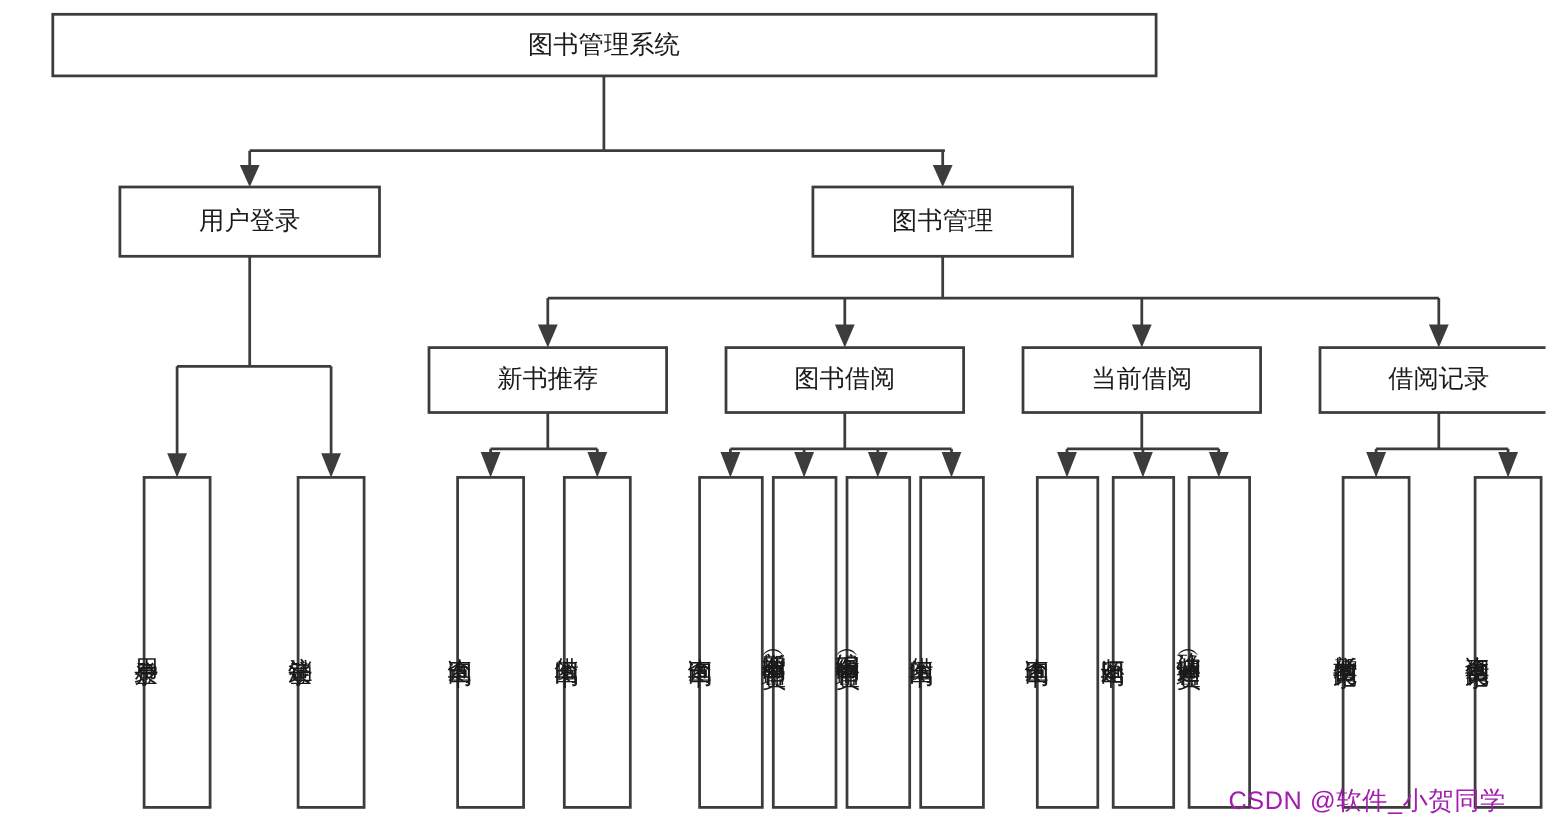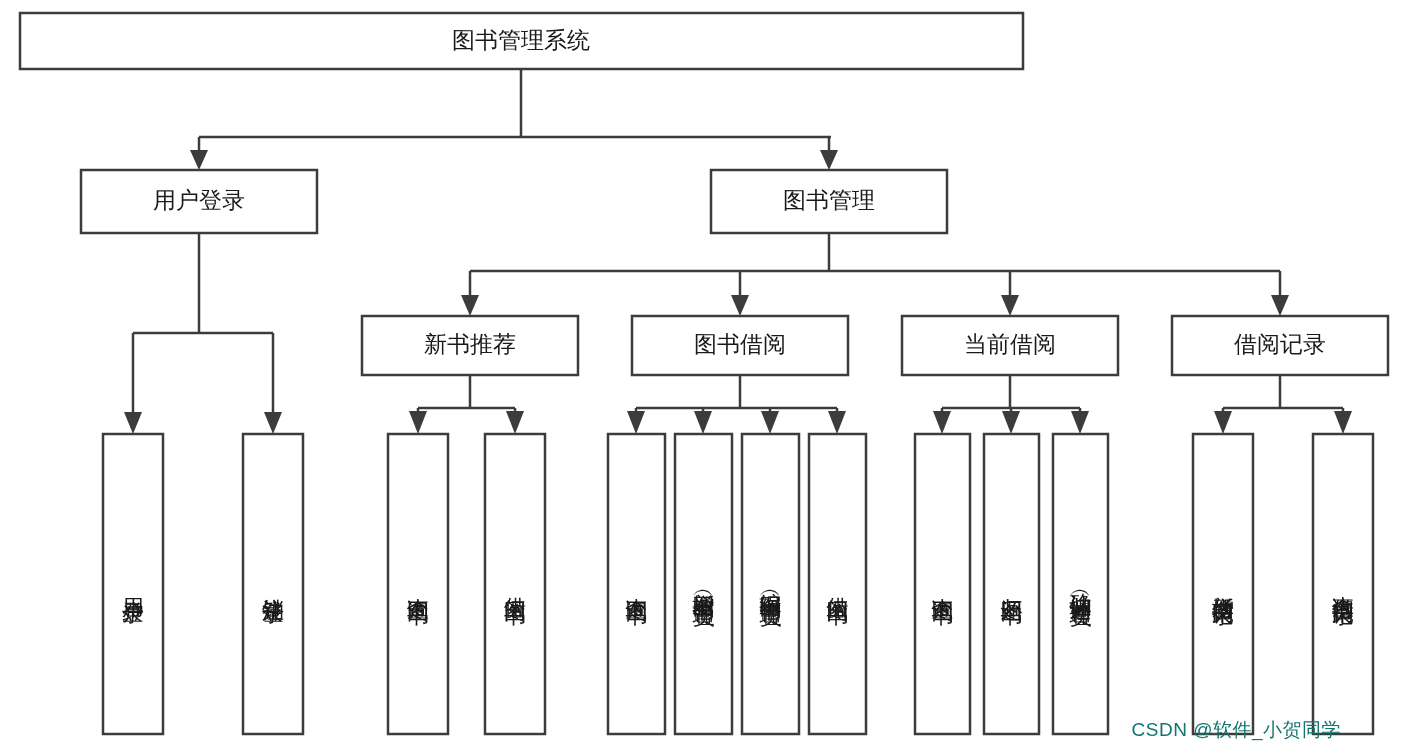--- a/index.html
+++ b/index.html
@@ -12,20 +12,21 @@
     height: 747px;
     font-family: "Liberation Sans", "DejaVu Sans", sans-serif;
     overflow: hidden;
     position: relative;
   }
   #diagram-root {
     position: absolute;
     left: 0; top: 0;
     width: 1349px;
     height: 747px;
+    padding-left: 28px;
   }
   svg.flow {
     display: block;
     width: 1405px;
     height: 747px;
   }
   .node-box {
     fill: #ffffff;
     stroke: #3c3c3c;
     stroke-width: 2.5;
@@ -63,22 +64,22 @@
     justify-content: center;
     letter-spacing: 2px;
     white-space: nowrap;
     pointer-events: none;
   }
   .watermark {
     position: absolute;
     right: 8px;
     bottom: 4px;
     font-family: "Liberation Sans", "DejaVu Sans", sans-serif;
-    font-size: 19px;
-    color: #0f766e;
+    font-size: 23px;
+    color: #a21caf;
     white-space: nowrap;
     letter-spacing: 0.5px;
   }
 </style>
 </head>
 <body>
 
 <div id="diagram-root">
 
   <svg class="flow" viewBox="0 0 1405 747">

